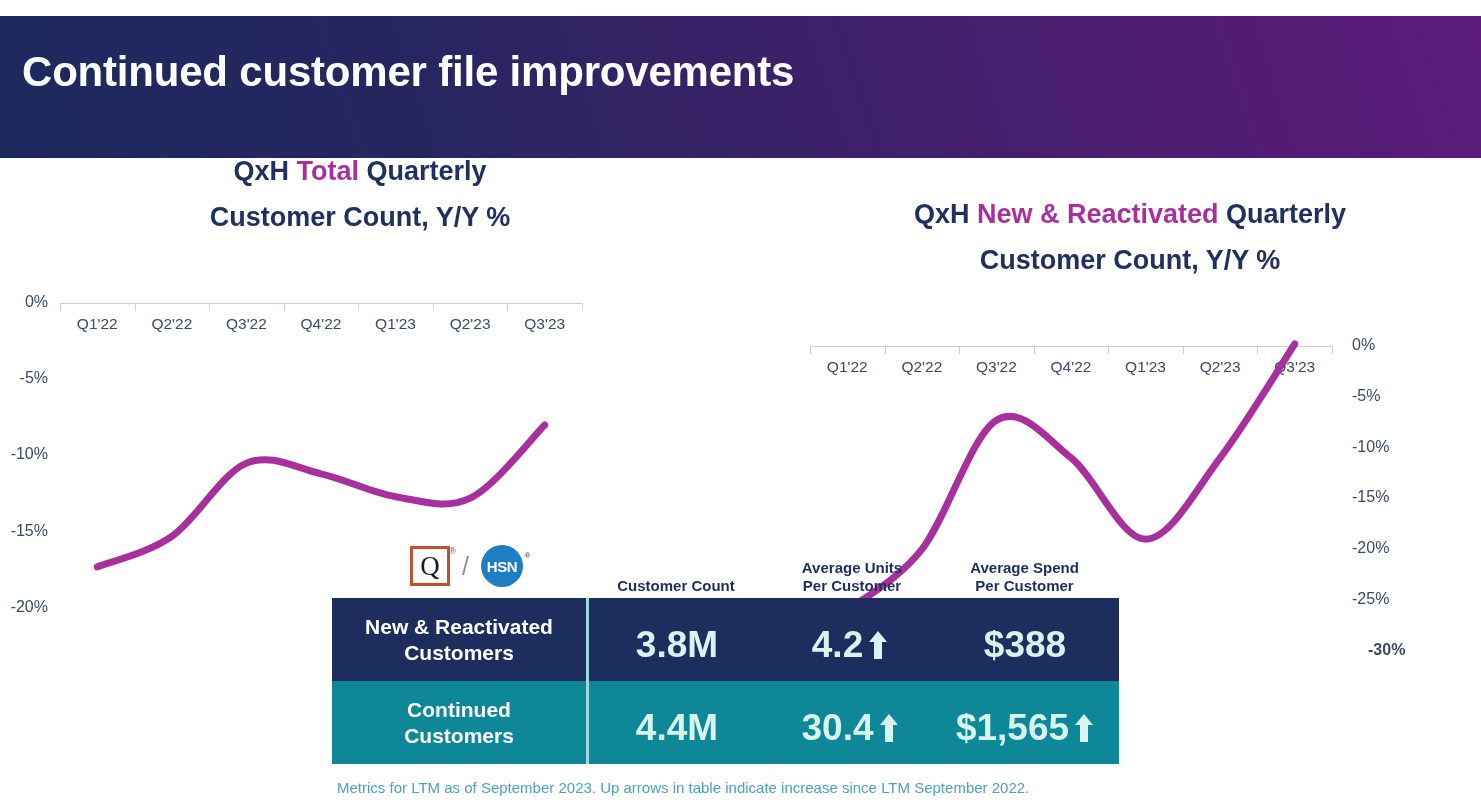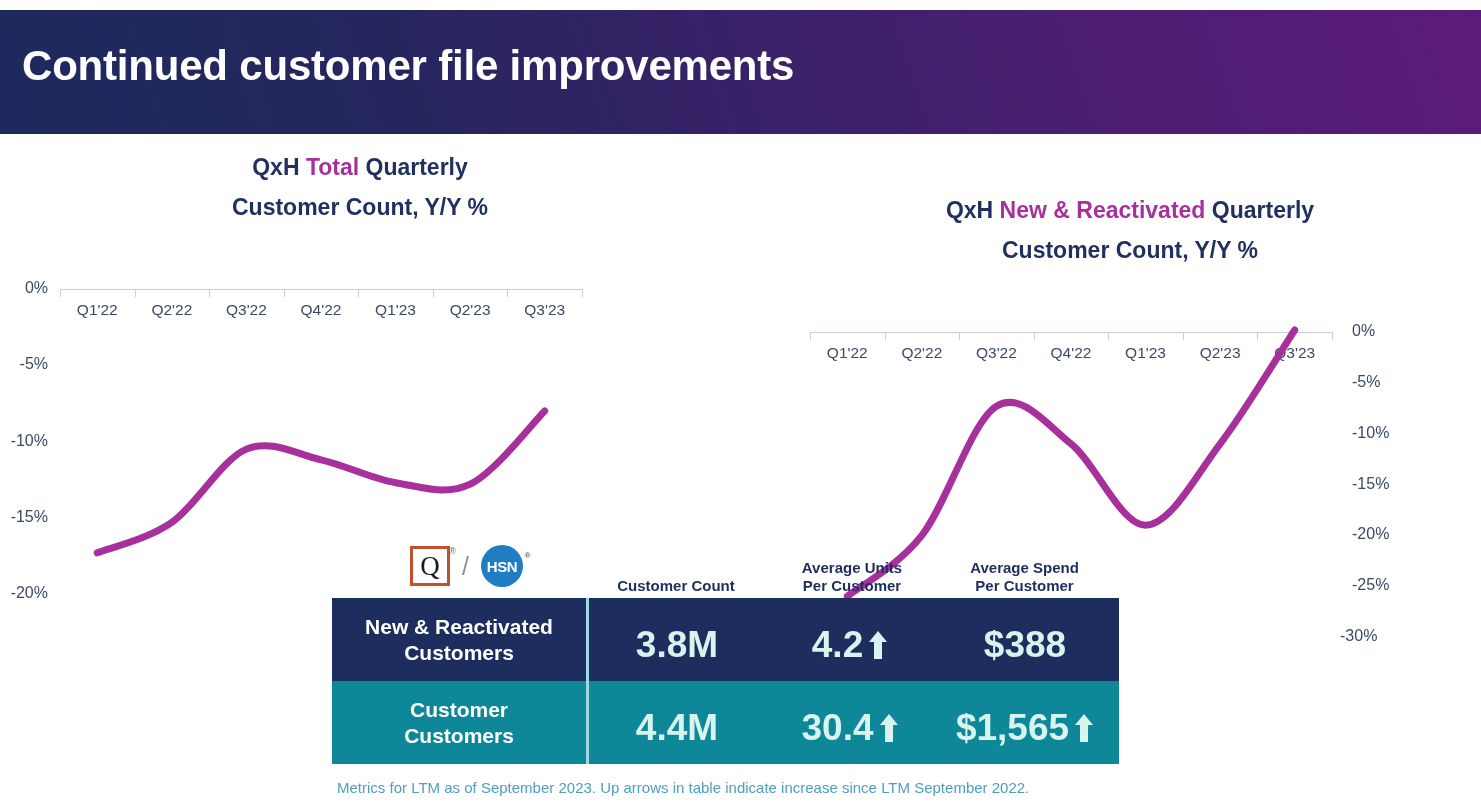--- a/index.html
+++ b/index.html
@@ -12,23 +12,23 @@
     height: 808px;
     position: relative;
     overflow: hidden;
     font-family: "Liberation Sans", sans-serif;
     color: #1d2d5e;
   }
 
   
   #header-banner {
     position: absolute;
-    left: 0; top: 10px;
+    left: 0; top: 16px;
     width: 1481px;
-    height: 124px;
+    height: 142px;
     background: linear-gradient(72deg, #1d2a5e 0%, #26265f 28%, #3c2169 55%, #4f1d72 78%, #5c1b7a 100%);
   }
   #slide-title {
     position: absolute;
     left: 22px;
     top: 32px;
     font-size: 42px;
     font-weight: bold;
     color: #ffffff;
     letter-spacing: -0.2px;
@@ -38,21 +38,21 @@
   
   .chart-block {
     position: absolute;
     top: 148px;
   }
   #chart-left  { left: 60px;  width: 640px; }
   #chart-right { left: 810px; width: 640px; margin-top: 43px; }
 
   .chart-title {
     text-align: center;
-    font-size: 23px;
+    font-size: 27px;
     font-weight: bold;
     line-height: 1.72;
     color: #20305f;
   }
   #chart-left .chart-title  { width: 600px; margin-left: 0px; }
   #chart-right .chart-title { width: 640px; margin-left: 0px; }
   .accent-word { color: #a8309d; }
 
   .plot-area {
     position: relative;
@@ -313,21 +313,21 @@
     <div>Customer Count, Y/Y %</div>
   </div>
   <div class="plot-area" id="plot-right">
     <div id="yaxis-right">
         <div class="ytick-label ytick-right" style="top: 52px; left: 12px;">0%</div>
         <div class="ytick-label ytick-right" style="top: 102.833px; left: 12px;">-5%</div>
         <div class="ytick-label ytick-right" style="top: 153.667px; left: 12px;">-10%</div>
         <div class="ytick-label ytick-right" style="top: 204.5px; left: 12px;">-15%</div>
         <div class="ytick-label ytick-right" style="top: 255.333px; left: 12px;">-20%</div>
         <div class="ytick-label ytick-right" style="top: 306.167px; left: 12px;">-25%</div>
-        <div class="ytick-label ytick-right" style="top: 357px; left: 0;">-30%</div>
+        <div class="ytick-label ytick-right" style="top: 357px; left: 28px; font-weight: bold;">-30%</div>
       </div>
   <div class="axis-line" style="left: 0px; width: 522px; top: 62px;"></div>
       <div class="tick-mark" style="left: 0px; top: 62px;"></div>
       <div class="tick-mark" style="left: 74.5714px; top: 62px;"></div>
       <div class="tick-mark" style="left: 149.143px; top: 62px;"></div>
       <div class="tick-mark" style="left: 223.714px; top: 62px;"></div>
       <div class="tick-mark" style="left: 298.286px; top: 62px;"></div>
       <div class="tick-mark" style="left: 372.857px; top: 62px;"></div>
       <div class="tick-mark" style="left: 447.429px; top: 62px;"></div>
       <div class="tick-mark" style="left: 522px; top: 62px;"></div>
@@ -394,21 +394,21 @@
       </div>
       <div class="metric-cell cell-spend">
         <span>$388</span>
       </div>
     </div>
   </div>
 
   <div class="table-row" id="row-existing">
     <div class="row-label">
       <div>
-        <div>Customer</div>
+        <div>Continued</div>
         <div>Customers</div>
       </div>
     </div>
     <div class="row-divider"></div>
     <div class="cells">
       <div class="metric-cell cell-count">
         <span>4.4M</span>
       </div>
       <div class="metric-cell cell-units">
         <span>30.4</span>

